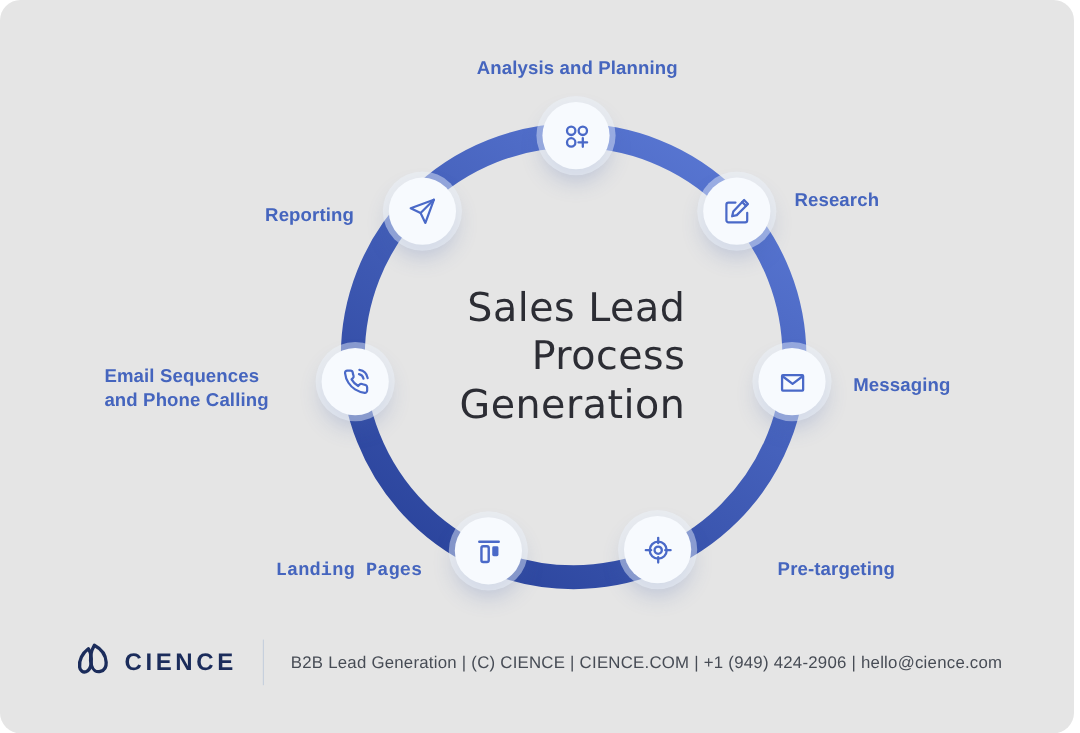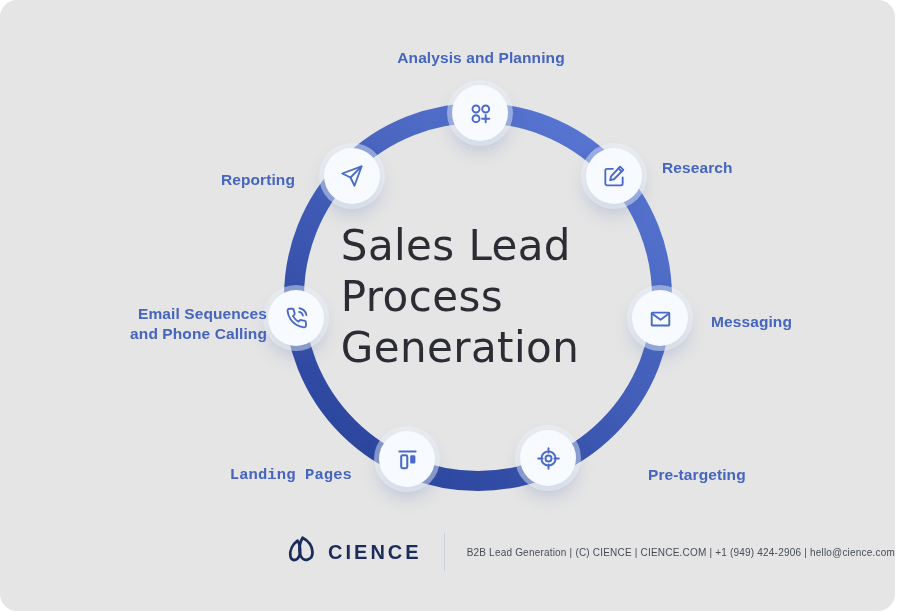--- a/index.html
+++ b/index.html
@@ -38,57 +38,57 @@
     font-size:15.5px;
     letter-spacing:.1px;
     white-space:nowrap;
     line-height:1.28;
   }
   .l-analysis  { left:481px; top:48px; transform:translateX(-50%); }
   .l-research  { left:662px; top:158px; }
   .l-messaging { left:711px; top:312px;text-align:right; }
   .l-pretarget { left:600px; top:465px;margin-left:48px; }
   .l-landing   { right:543px; top:466px;font-family:Liberation Mono, monospace; }
-  .l-email     { right:628px; top:304px; width:156px; white-space:normal; text-align:right; }
+  .l-email     { right:652px; top:304px; width:156px; white-space:normal; text-align:left; }
   .l-reporting { right:600px; top:170px; }
 
   .diagram-title {
     position:absolute;
-    left:460px; top:297px;
+    left:477px; top:297px;
     transform:translate(-50%,-50%);
-    text-align:left;
+    text-align:right;
     color:#2C2D34;
     font-family:"DejaVu Sans", sans-serif;
-    font-size:42px;
+    font-size:33px;
     font-weight:500;
     line-height:1.22;
     letter-spacing:.4px;
     white-space:nowrap;
   }
 
   .footer {
     position:absolute;
     left:0; right:0; top:528px; height:48px;
-    display:flex; align-items:center; justify-content:flex-end;
+    display:flex; align-items:center; justify-content:center;
     gap:22px;
   }
   .brand { display:flex; align-items:center; gap:10px; }
   .brand-word {
     color:#1B2C5B;
     font-weight:700;
     font-size:20px;
     letter-spacing:3px;
   }
   .footer-divider {
     width:1px; height:38px;
     background:#C7D0DD;
   }
   .footer-info {
     color:#474C55;
-    font-size:10px;
+    font-size:14px;
     letter-spacing:.2px;
   }
 </style>
 </head>
 <body>
 
 <div class="canvas">
 
   <svg class="ring-svg" width="900" height="611" viewBox="0 0 900 611">
     <defs>

